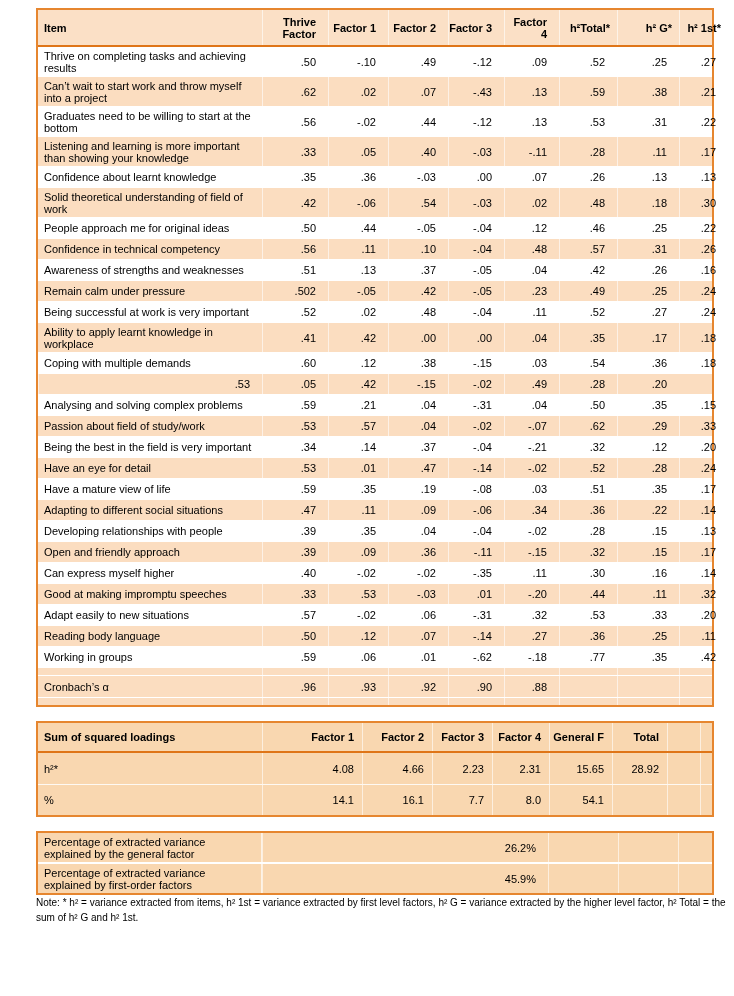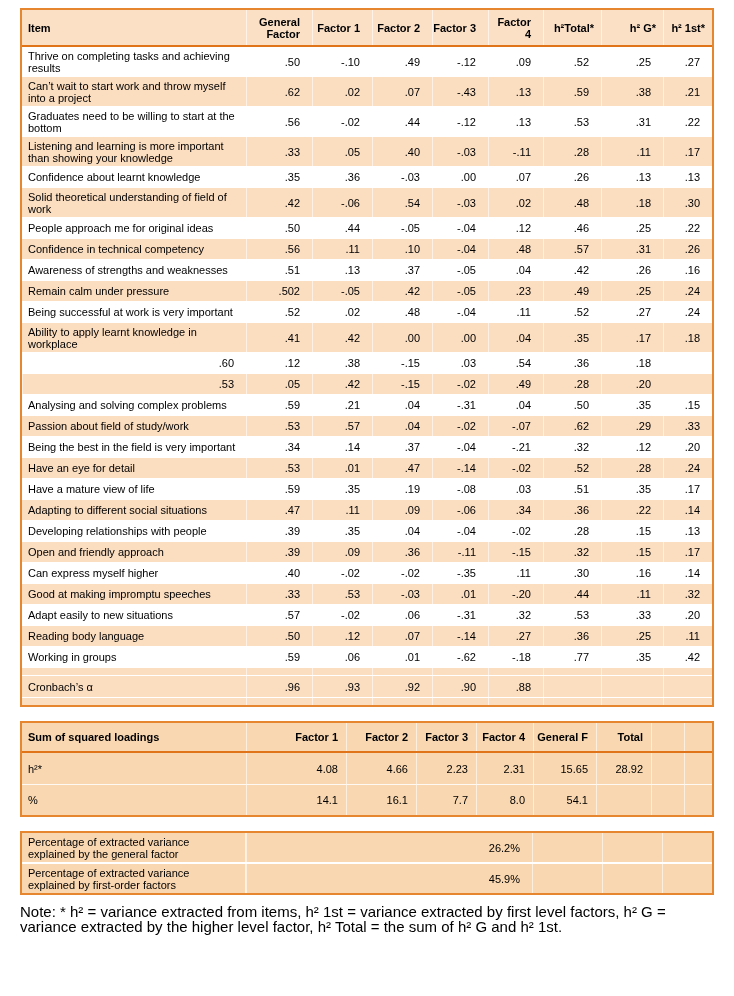--- a/index.html
+++ b/index.html
@@ -5,21 +5,21 @@
   :root{
     --border-orange:#E6862F;
     --strong-orange:#DF7518;
     --header-peach:#FBE0C6;
     --row-peach:#FBDDC0;
     --deep-peach:#F9D7B0;
   }
   *{margin:0;padding:0;box-sizing:border-box;}
   html,body{width:734px;height:996px;background:#fff;color:#000;
     font-family:"Liberation Sans","DejaVu Sans",sans-serif;overflow:hidden;}
-  .page{padding:8px 20px 0 20px;}
+  .page{padding:8px 20px 0 36px;}
   .tbl{border:2px solid var(--border-orange);}
   
   .t1-row{display:grid;grid-template-columns:224px 66px 60px 60px 56px 55px 58px 62px 49px;
     align-items:center;min-height:21px;}
   .t1-body .t1-row:nth-of-type(even){background:var(--row-peach);}
   .t1-body .t1-row:not(:first-of-type){border-top:1px solid #fff;}
   .t1-body .t1-row:last-of-type{min-height:38px;
     background-image:linear-gradient(#fff,#fff),linear-gradient(#fff,#fff);
     background-size:100% 1px;background-position:0 7px,0 calc(100% - 7px);
     background-repeat:no-repeat;}
@@ -40,31 +40,31 @@
   .t2 .cell.num{padding-right:8px;}
   
   .t3{margin-top:14px;background:var(--deep-peach);}
   .t3-row{display:grid;grid-template-columns:224px 286px 70px 60px 46px;
     align-items:center;min-height:29px;}
   .t3-body .t3-row + .t3-row{border-top:2px solid #fff;}
   .t3 .cell.item{border-right:1px solid rgba(255,255,255,.7);align-self:stretch;
     display:flex;align-items:center;}
   .t3 .cell.num:first-of-type{justify-content:flex-start;padding-left:9px;font-size:11.5px;}
   
-  .note{margin-top:9px;font-size:15px;line-height:15px;width:698px;}
+  .note{font-size:10px;line-height:15px;width:698px;}
 </style>
 </head>
 <body>
 
 <main class="page">
 
   <section class="tbl t1">
     <div class="t1-row t1-head">
       <div class="cell item th">Item</div>
-      <div class="cell num th">General Factor</div>
+      <div class="cell num th">Thrive Factor</div>
       <div class="cell num th">Factor 1</div>
       <div class="cell num th">Factor 2</div>
       <div class="cell num th">Factor 3</div>
       <div class="cell num th">Factor 4</div>
       <div class="cell num th nw">h²Total*</div>
       <div class="cell num th nw">h² G*</div>
       <div class="cell num th nw">h² 1st*</div>
     </div>
     <div class="t1-body">
 
@@ -206,20 +206,21 @@
           <div class="cell num">.42</div>
           <div class="cell num">.00</div>
           <div class="cell num">.00</div>
           <div class="cell num">.04</div>
           <div class="cell num">.35</div>
           <div class="cell num">.17</div>
           <div class="cell num">.18</div>
         </div>
 
         <div class="t1-row">
+          <div class="cell item">Coping with multiple demands</div>
         <div class="cell num">.60</div>
           <div class="cell num">.12</div>
           <div class="cell num">.38</div>
           <div class="cell num">-.15</div>
           <div class="cell num">.03</div>
           <div class="cell num">.54</div>
           <div class="cell num">.36</div>
           <div class="cell num">.18</div>
         </div>
 

